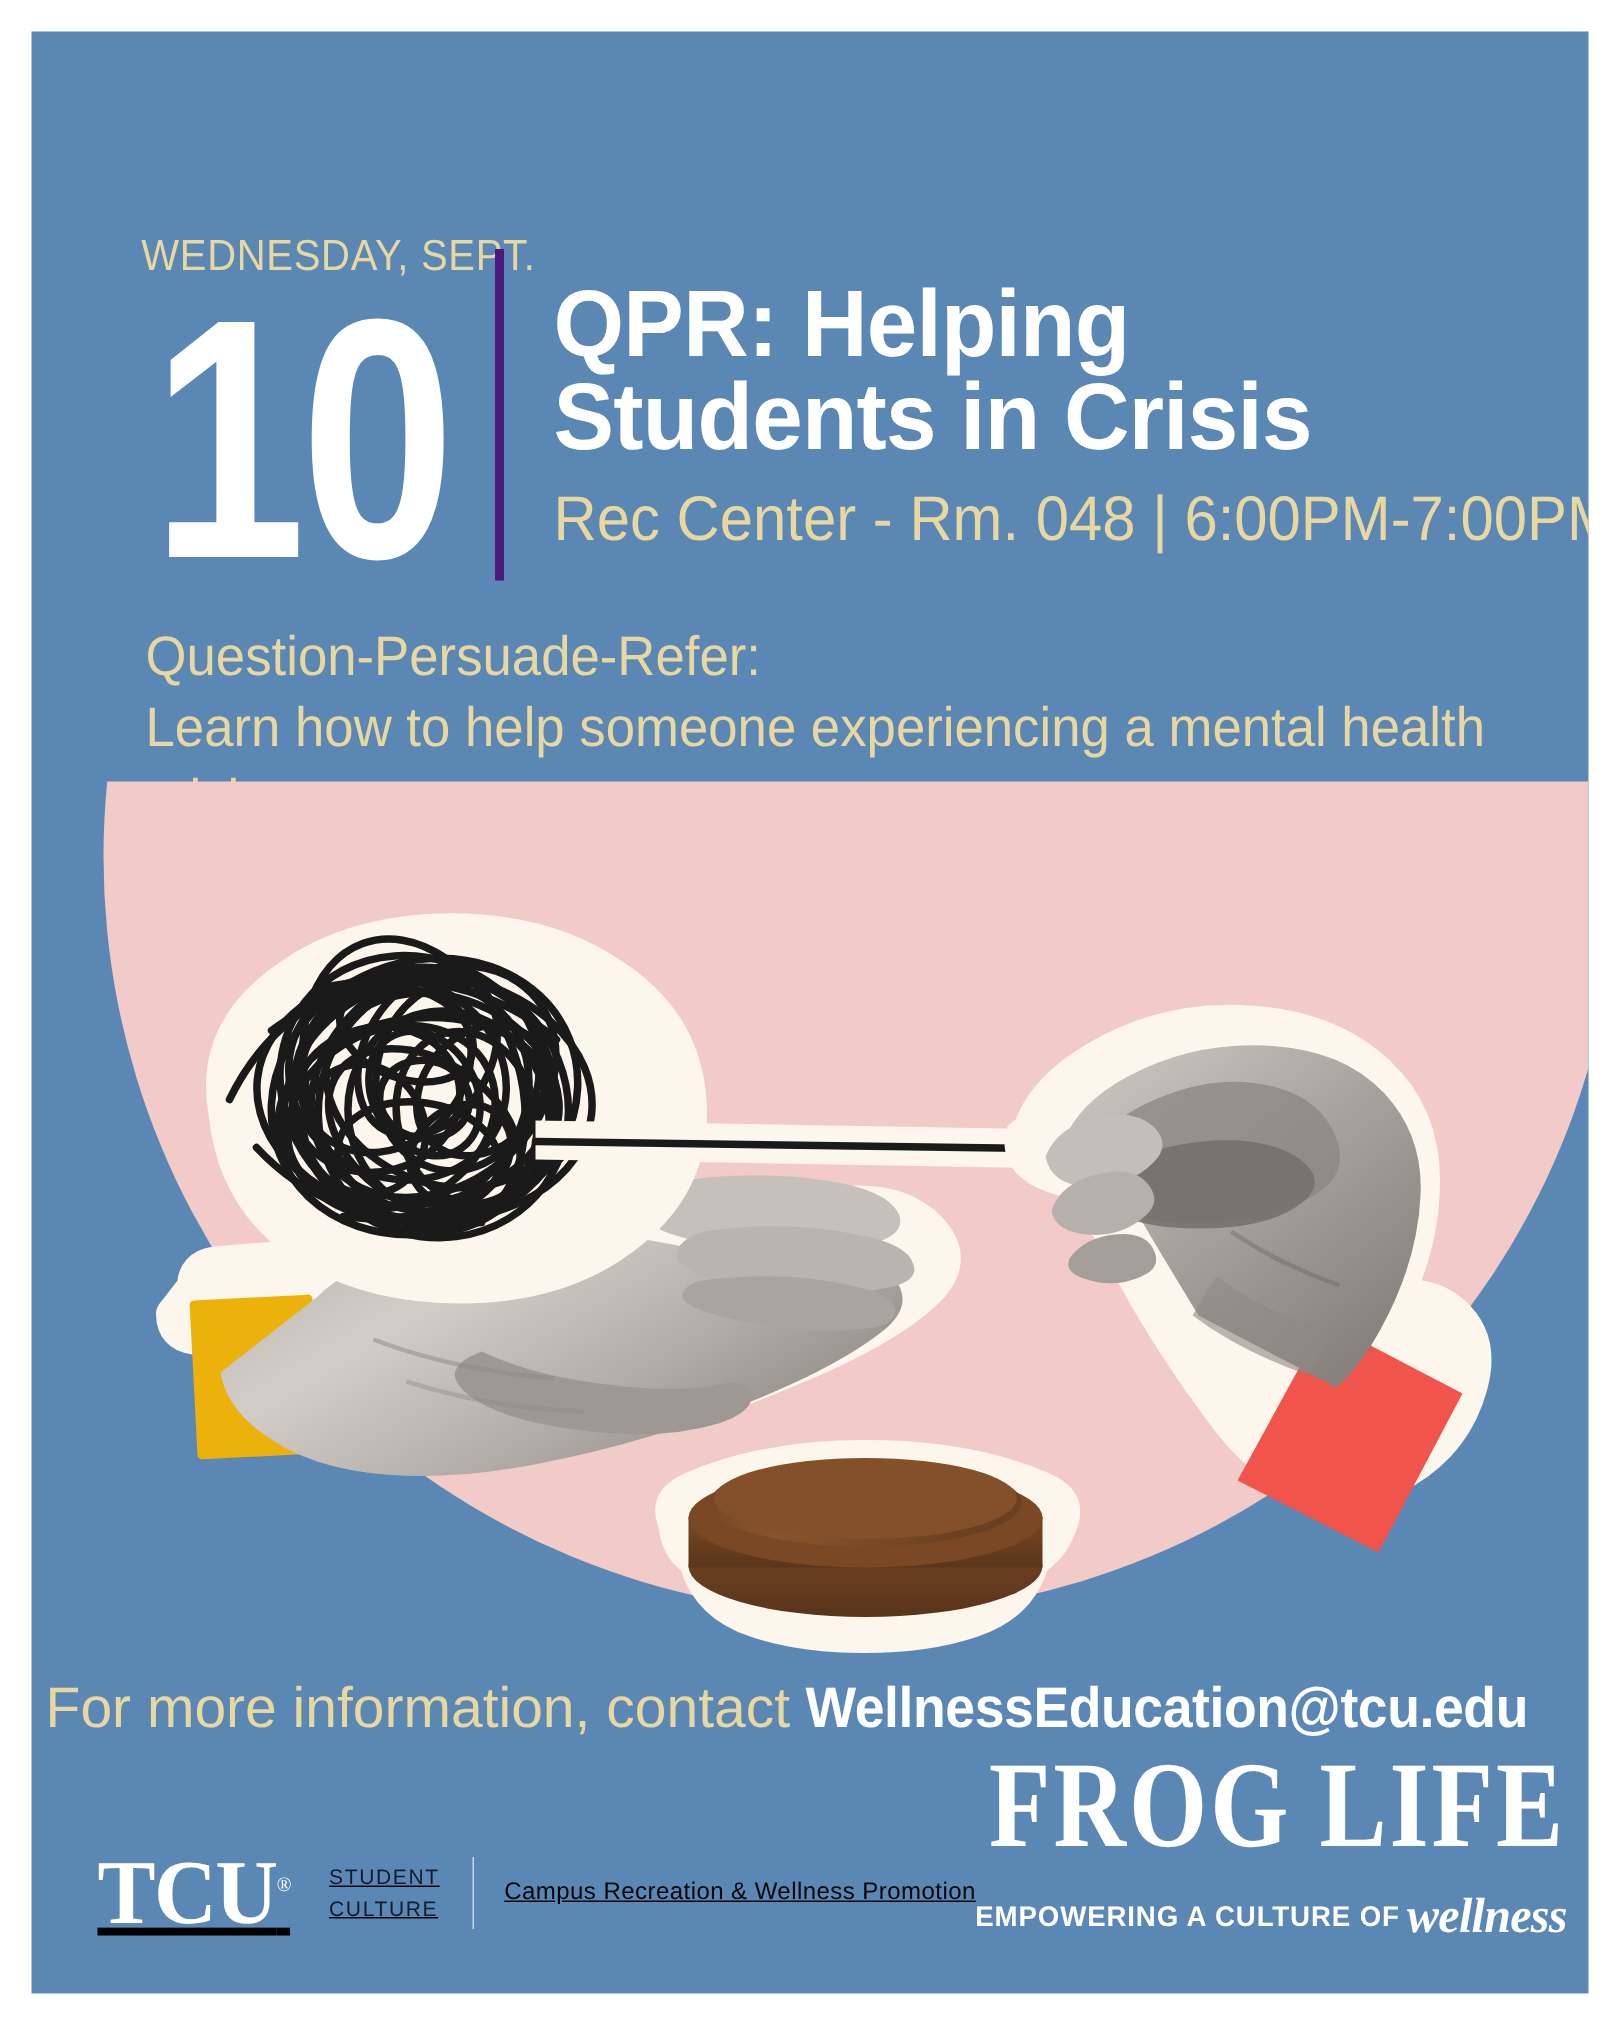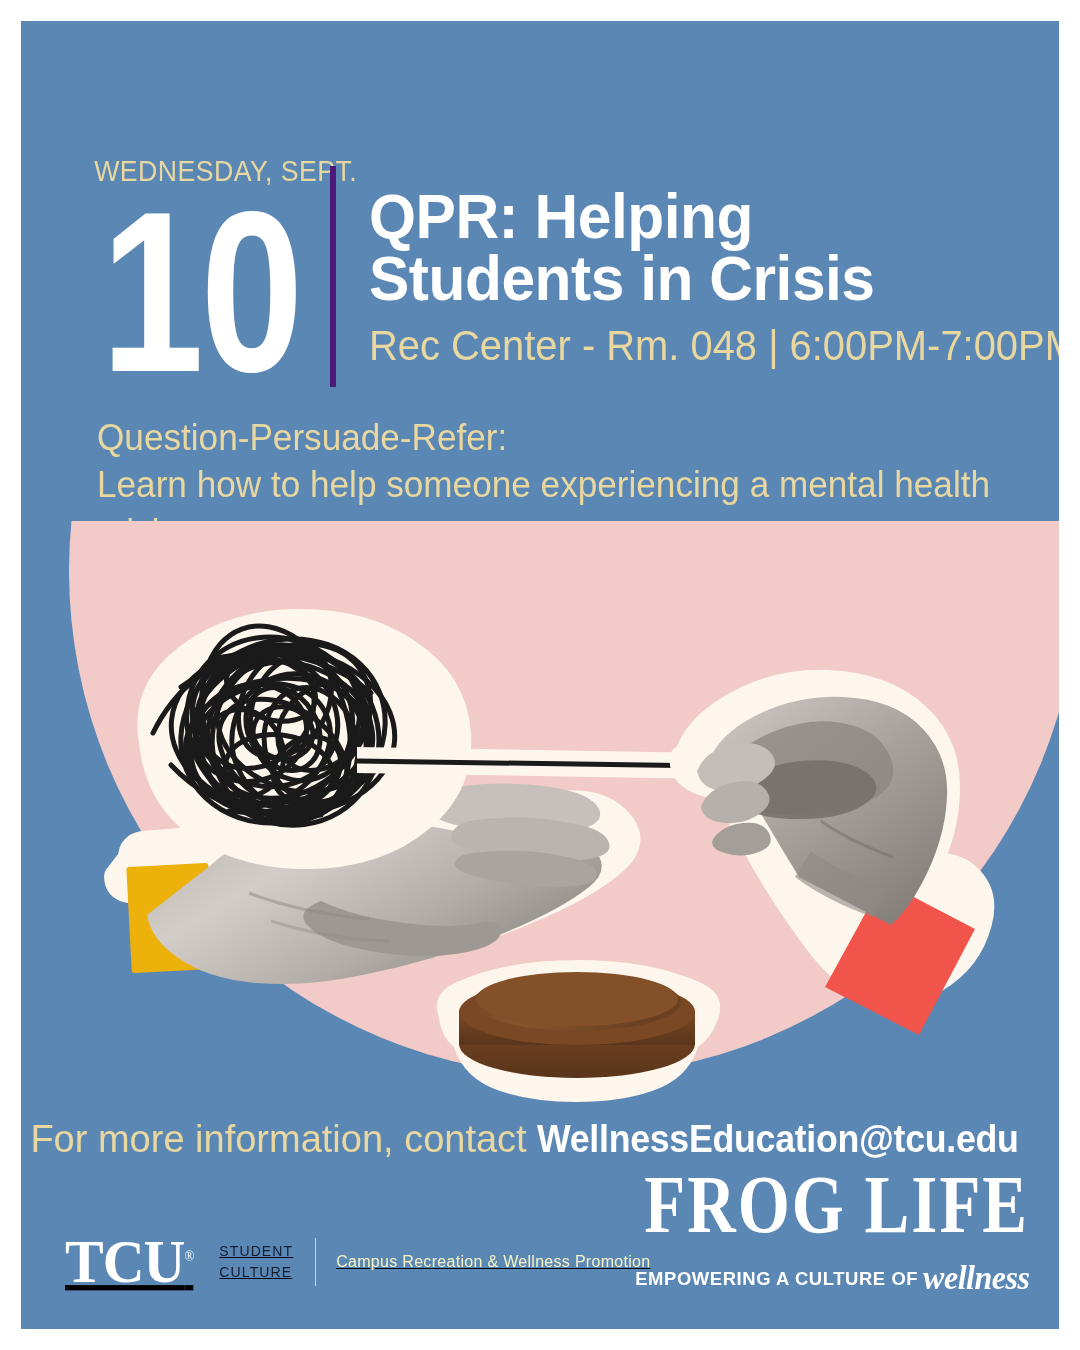--- a/index.html
+++ b/index.html
@@ -185,29 +185,29 @@
   .foot-divider {
     width: 1px;
     height: 48px;
     background: #ffffff;
     opacity: 0.65;
     margin: 0 20px 0 22px;
   }
   .dept-name {
     font-family: "Liberation Sans", sans-serif;
     font-size: 16px;
-    color: #fef9c3;
+    color: #000000;
     letter-spacing: 0.3px;
     opacity: 0.97;
     white-space: nowrap;
   }
 
   .footer-right {
     position: absolute;
-    right: 30px;
+    right: 15px;
     bottom: 36px;
     text-align: right;
   }
   .frog-life {
     font-family: "Liberation Serif", serif;
     font-weight: 700;
     font-size: 67px;
     line-height: 0.92;
     color: #ffffff;
     letter-spacing: 2px;

